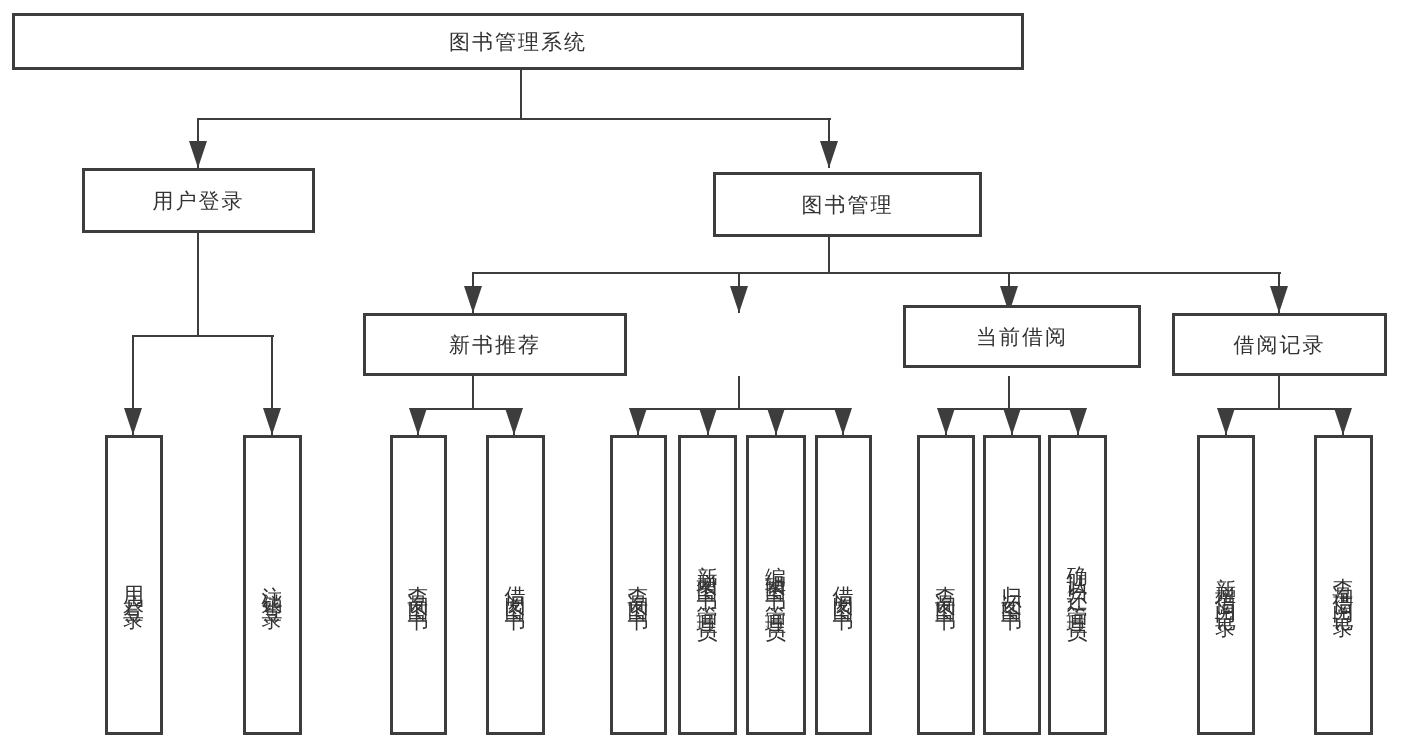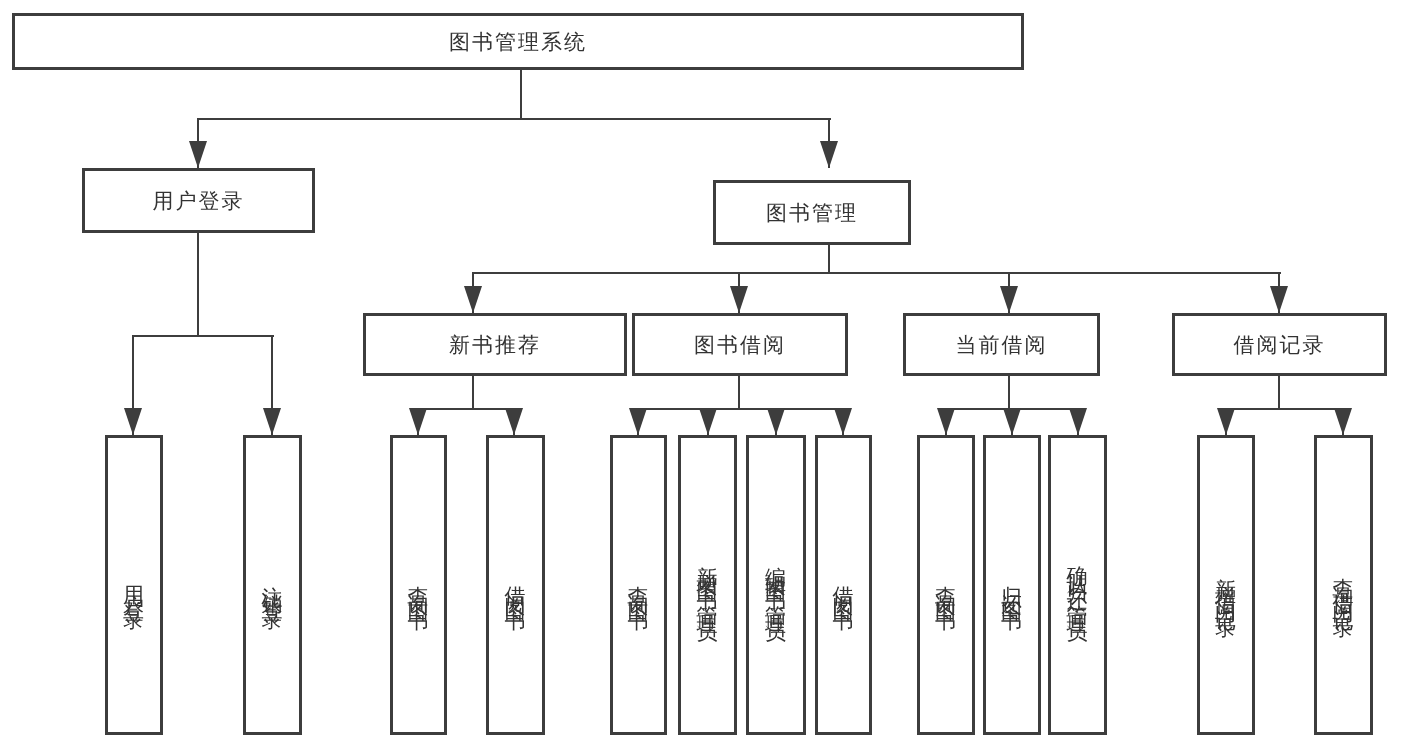--- a/index.html
+++ b/index.html
@@ -65,31 +65,28 @@
 
 <div class="canvas">
 
   <div class="node" style="left:12px;top:13px;width:1012px;height:57px">
     <span class="lbl">图书管理系统</span>
   </div>
 
   <div class="node" style="left:82px;top:168px;width:233px;height:65px">
     <span class="lbl">用户登录</span>
   </div>
-  <div class="node" style="left:713px;top:180px;width:198px;height:65px">
+  <div class="node" style="left:713px;top:172px;width:269px;height:65px">
     <span class="lbl">图书管理</span>
   </div>
 
   <div class="node" style="left:363px;top:313px;width:264px;height:63px">
     <span class="lbl">新书推荐</span>
   </div>
-  <div class="node" style="left:632px;top:313px;width:216px;height:63px">
-    <span class="lbl">图书借阅</span>
-  </div>
-  <div class="node" style="left:903px;top:313px;width:197px;height:63px">
+  <div class="node" style="left:903px;top:305px;width:238px;height:63px">
     <span class="lbl">当前借阅</span>
   </div>
   <div class="node" style="left:1172px;top:313px;width:215px;height:63px">
     <span class="lbl">借阅记录</span>
   </div>
 
   <div class="leaf" style="left:105px;width:58px">
     <span class="vlbl">用户登录</span>
   </div>
   <div class="leaf" style="left:243px;width:59px">

